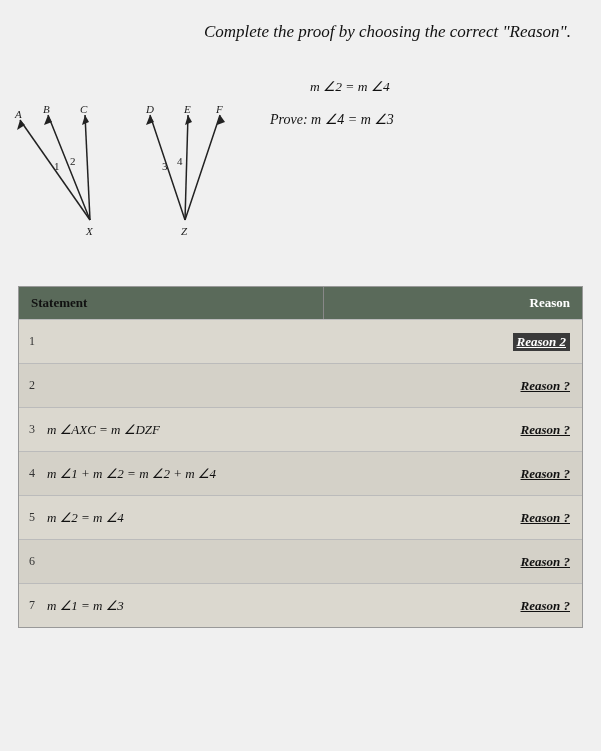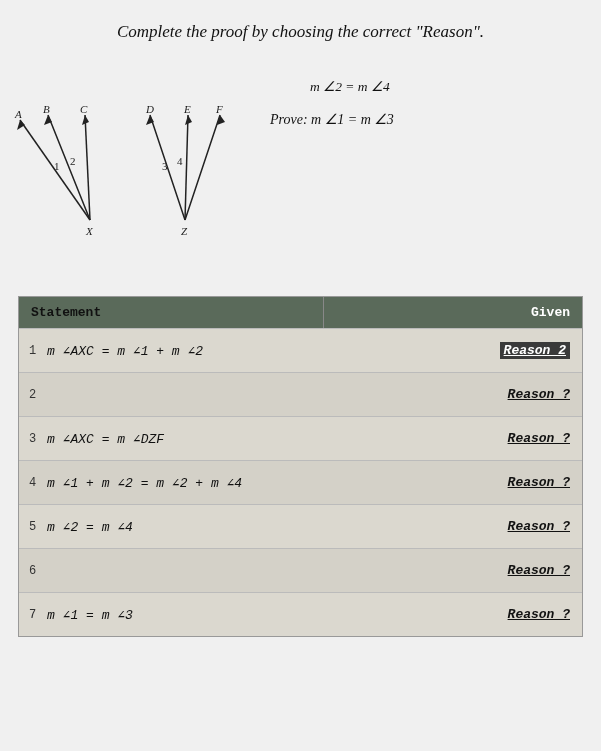--- a/index.html
+++ b/index.html
@@ -22,21 +22,21 @@
     
     .instruction {
       position: absolute;
       top: 22px;
       left: 30px;
       right: 30px;
       font-size: 17px;
       font-style: italic;
       font-weight: 500;
       color: #111;
-      text-align: center;
+      text-align: right;
     }
 
     
     .diagram-area {
       position: absolute;
       top: 60px;
       left: 10px;
       width: 260px;
       height: 210px;
     }
@@ -56,26 +56,25 @@
       margin-bottom: 4px;
     }
     .given-prove .prove-line {
       font-size: 14px;
       margin-top: 8px;
     }
 
     
     .proof-table-container {
       position: absolute;
-      top: 296px;
+      top: 286px;
       left: 18px;
       right: 18px;
       border: 1px solid #999;
       background: #ef4444;
-      font-family: Liberation Mono, monospace;
     }
 
     .proof-header {
       display: flex;
       background: #5a6a5a;
       color: white;
       font-size: 14px;
       font-weight: bold;
     }
     .proof-header .col-statement {
@@ -198,35 +197,34 @@
       <polygon points="75,55 72,65 79,62" fill="#222"></polygon>
 
       <polygon points="140,55 136,65 144,62" fill="#222"></polygon>
       <polygon points="178,55 175,65 182,62" fill="#222"></polygon>
       <polygon points="210,55 207,65 215,62" fill="#222"></polygon>
     </svg>
   </div>
 
   <div class="given-prove">
     <div class="given-line math-text" style="margin-left: 40px;">m ∠2 = m ∠4</div>
-    <div class="prove-line math-text">Prove: m ∠1 = m ∠3</div>
+    <div class="prove-line math-text">Prove: m ∠4 = m ∠3</div>
   </div>
 
   <div class="proof-table-container">
 
     <div class="proof-header">
       <div class="col-statement">Statement</div>
-      <div class="col-reason">Given</div>
+      <div class="col-reason">Reason</div>
     </div>
 
     <div id="table-body">
         <div class="proof-row">
           <div class="col-statement">
             <span class="row-num">1</span>
-            <span class="math-text">m ∠AXC = m ∠1 + m ∠2</span>
           </div>
           <div class="col-reason">
             <span class="reason-link highlighted">Reason 2</span>
           </div>
         </div>
         <div class="proof-row">
           <div class="col-statement">
             <span class="row-num">2</span>
           </div>
           <div class="col-reason">

